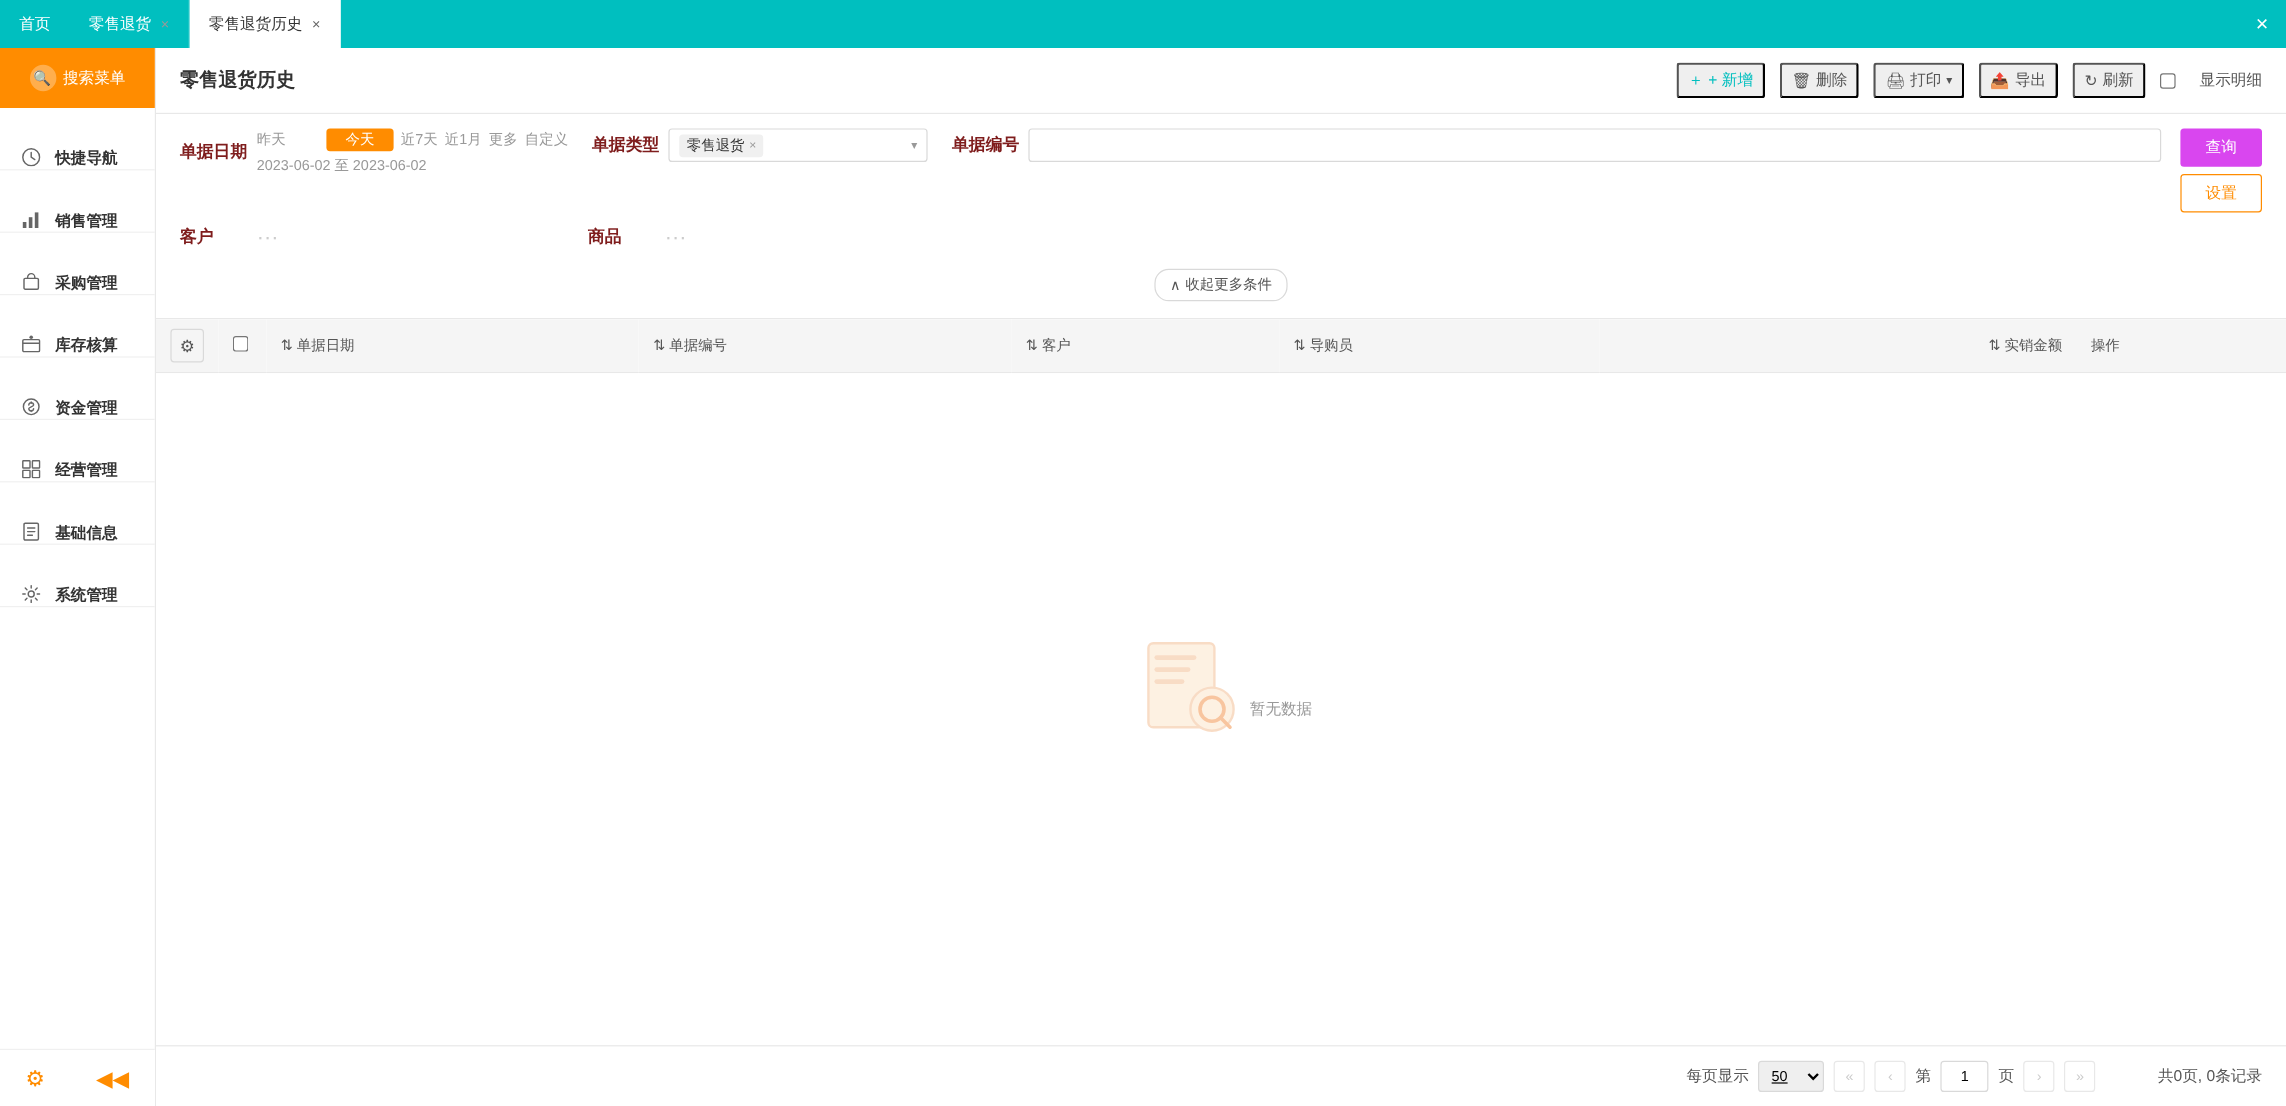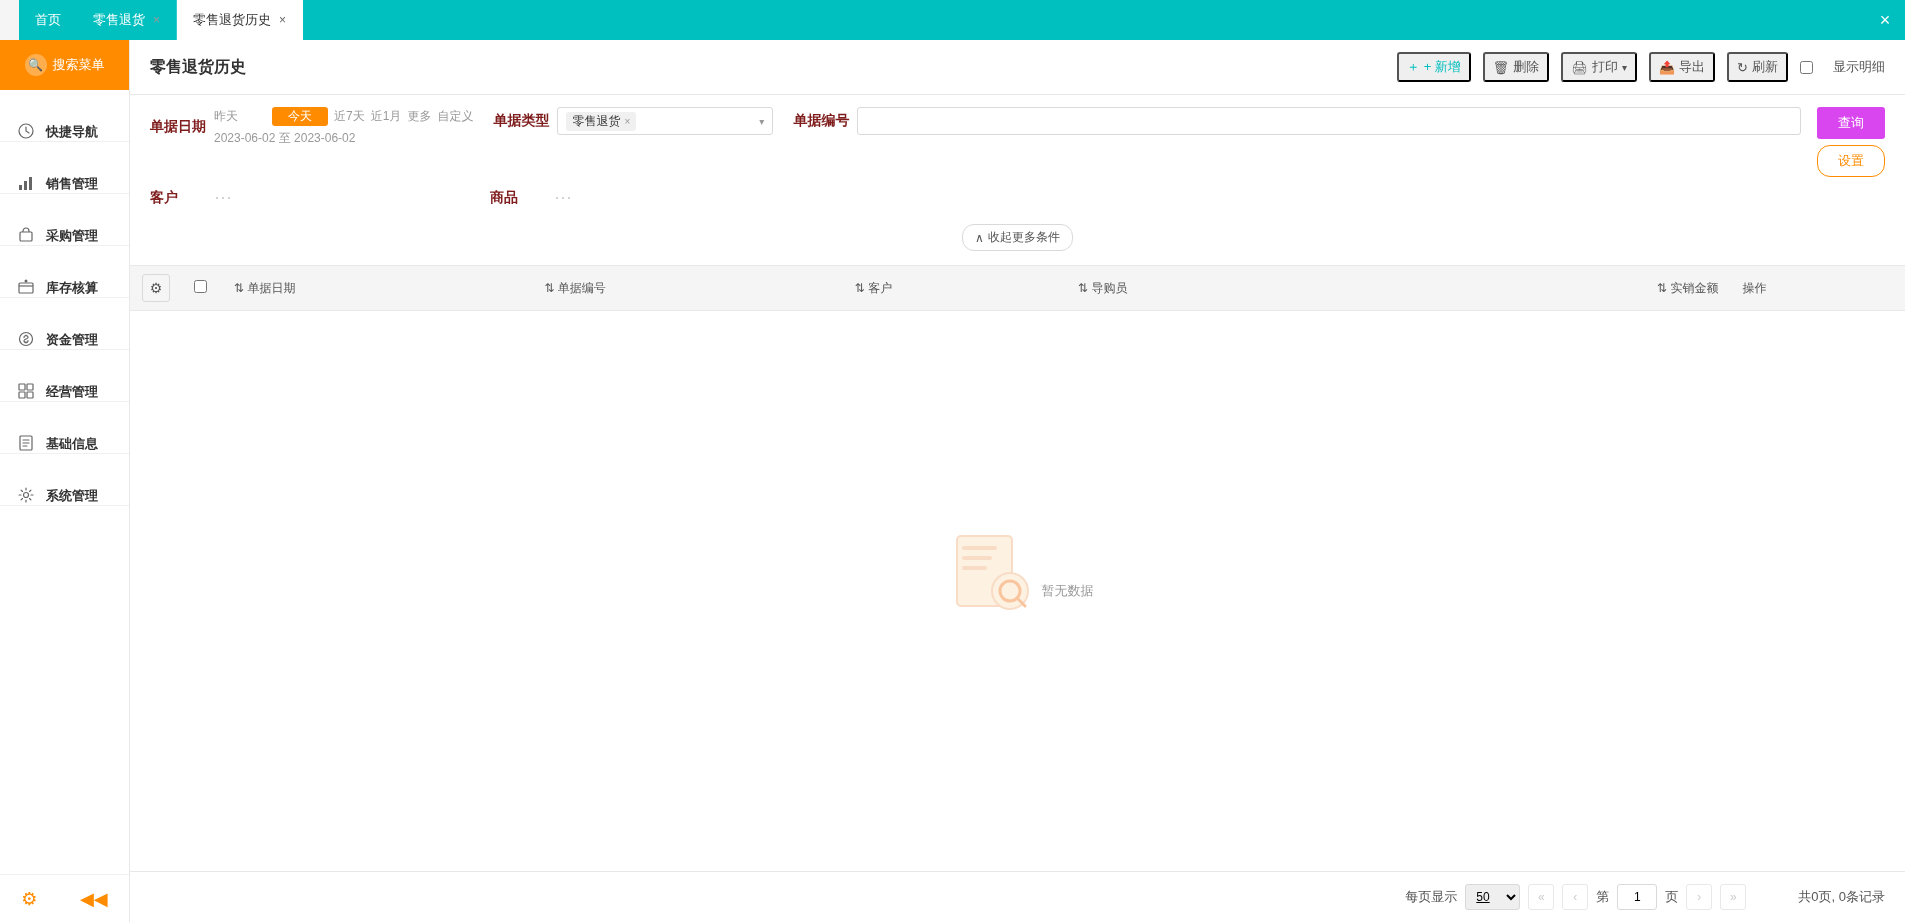--- a/index.html
+++ b/index.html
@@ -1,19 +1,19 @@
 <!DOCTYPE html>
 <html><head>
   <meta charset="utf-8">
   <style>
     * { box-sizing: border-box; margin: 0; padding: 0; }
     body { font-family: "Microsoft YaHei", "PingFang SC", sans-serif; font-size: 13px; background: #f5f5f5; color: #333; display: flex; flex-direction: column; height: 922px; overflow: hidden; }
 
     
-    .top-bar { background: #00bfbf; height: 40px; display: flex; align-items: center; padding: 0 0 0 0; flex-shrink: 0; margin-left: 19px; }
+    .top-bar { background: #00bfbf; height: 40px; display: flex; align-items: center; padding: 0 0 0 0; flex-shrink: 0; }
     .tab-item { display: flex; align-items: center; height: 40px; padding: 0 16px; font-size: 13px; color: #fff; cursor: pointer; border-right: 1px solid rgba(255,255,255,0.2); }
     .tab-item.active { background: #fff; color: #333; }
     .tab-item .tab-close { margin-left: 8px; color: #999; font-size: 12px; cursor: pointer; }
     .tab-item.active .tab-close { color: #666; }
     .tab-home { padding: 0 16px; color: #fff; cursor: pointer; font-size: 13px; height: 40px; display: flex; align-items: center; }
     .top-close-btn { margin-left: auto; width: 40px; height: 40px; display: flex; align-items: center; justify-content: center; color: #fff; cursor: pointer; font-size: 18px; }
 
     
     .main-layout { display: flex; flex: 1; overflow: hidden; }
 
@@ -53,21 +53,21 @@
     .tag-select { border: 1px solid #d9d9d9; border-radius: 3px; height: 28px; padding: 0 8px; font-size: 12px; display: flex; align-items: center; background: #fff; gap: 6px; flex: 1; position: relative; min-width: 200px; }
     .tag-item { background: #f0f0f0; border-radius: 3px; padding: 1px 6px; display: flex; align-items: center; gap: 4px; font-size: 12px; }
     .tag-close { cursor: pointer; color: #999; font-size: 10px; }
     .tag-select-arrow { margin-left: auto; color: #999; font-size: 10px; }
     .dots-placeholder { color: #ccc; font-size: 18px; cursor: pointer; flex: 1; }
     .filter-more { display: flex; align-items: center; justify-content: center; padding: 6px 0 2px; }
     .filter-more-btn { display: flex; align-items: center; gap: 4px; font-size: 12px; color: #555; cursor: pointer; padding: 4px 12px; border: 1px solid #d9d9d9; border-radius: 12px; background: #fff; }
 
     
     .query-btn { background: #d946ef; color: #fff; border: none; border-radius: 3px; height: 32px; padding: 0 20px; font-size: 13px; cursor: pointer; }
-    .set-btn { background: #fff; color: #ff8c00; border: 1px solid #ff8c00; border-radius: 13px; height: 32px; padding: 0 20px; font-size: 13px; cursor: pointer; }
+    .set-btn { background: #fff; color: #ff8c00; border: 1px solid #ff8c00; border-radius: 3px; height: 32px; padding: 0 20px; font-size: 13px; cursor: pointer; }
     .query-set-col { display: flex; flex-direction: column; gap: 6px; margin-left: 12px; }
 
     
     .table-area { flex: 1; display: flex; flex-direction: column; overflow: hidden; background: #fff; margin: 0; }
     .table-settings-btn { width: 28px; height: 28px; border: 1px solid #d9d9d9; border-radius: 3px; display: flex; align-items: center; justify-content: center; cursor: pointer; color: #555; font-size: 14px; }
     table { width: 100%; border-collapse: collapse; }
     thead tr { background: #f5f5f5; }
     th { padding: 8px 12px; text-align: left; font-size: 12px; color: #555; font-weight: normal; border-bottom: 1px solid #e8e8e8; white-space: nowrap; }
 
     

